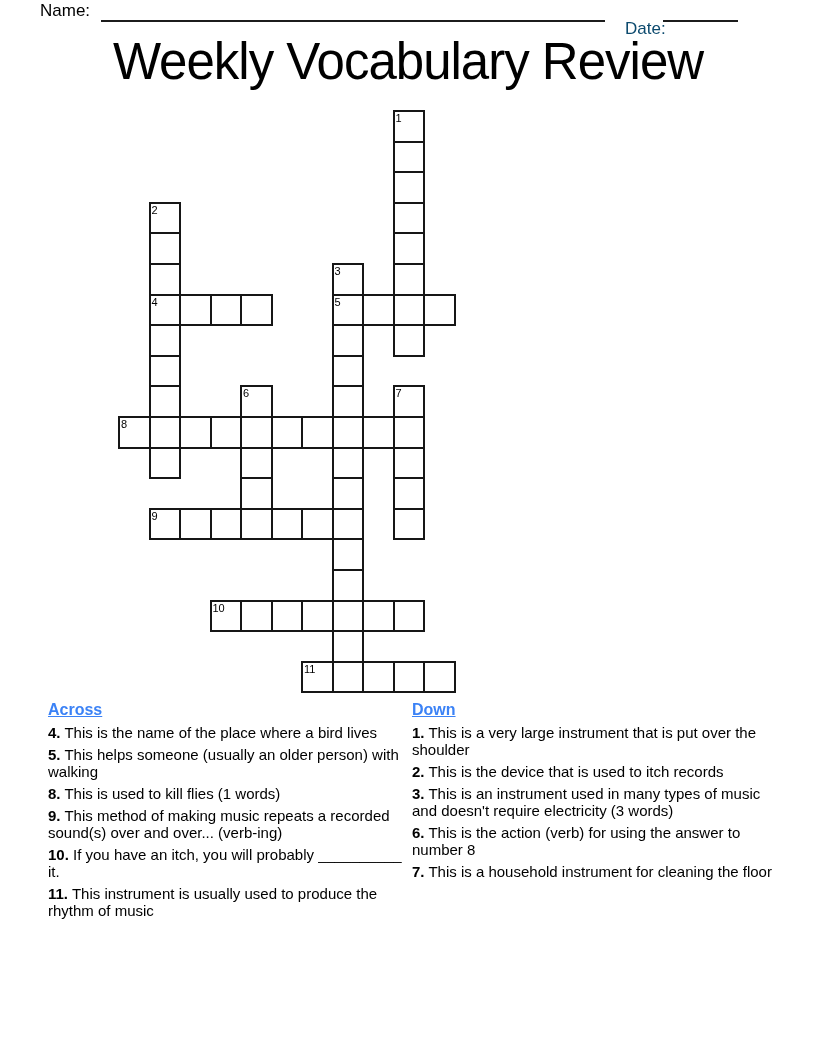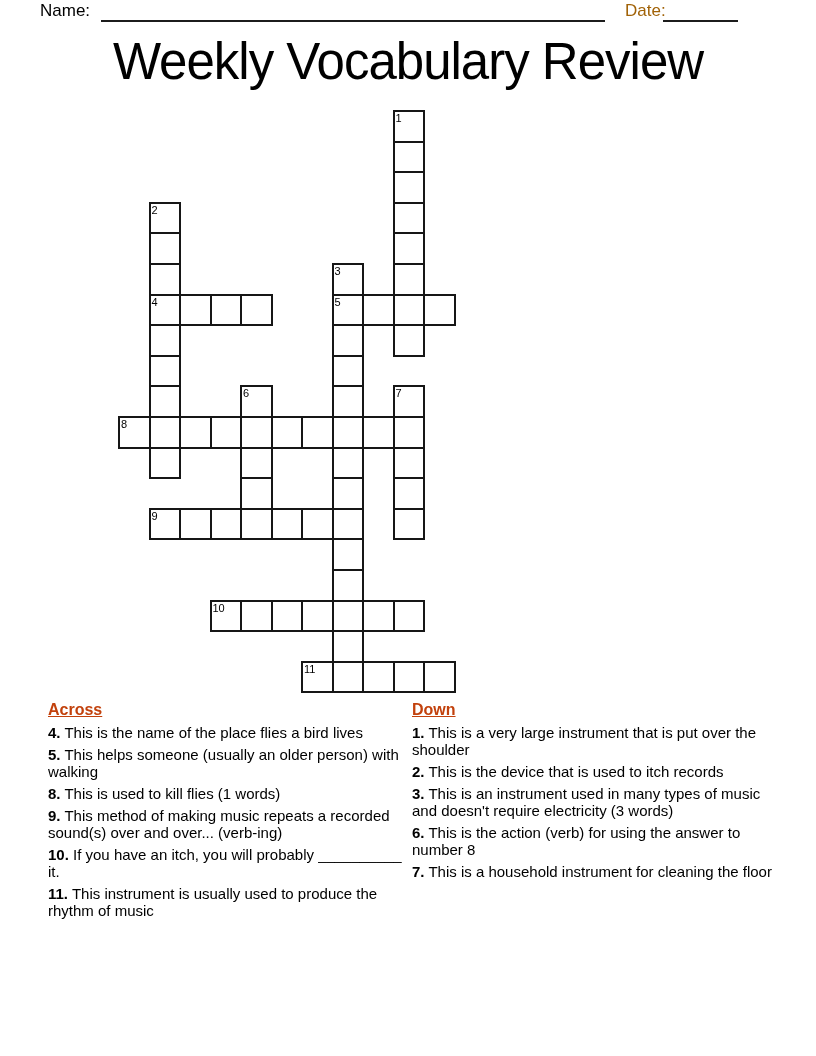--- a/index.html
+++ b/index.html
@@ -17,22 +17,22 @@
   .name-label {
     position: absolute; left: 40px; top: 1px;
     font-size: 17px; line-height: 20px; color: #000;
   }
   .name-line {
     position: absolute; left: 101px; top: 20px;
     width: 504px; height: 0;
     border-bottom: 2px solid #1c1c1c;
   }
   .date-label {
-    position: absolute; left: 625px; top: 1px;
-    font-size: 17px; line-height: 20px; color: #a16207;
+    position: absolute; left: 625px; top: 19px;
+    font-size: 17px; line-height: 20px; color: #0c4a6e;
   }
   .date-line {
     position: absolute; left: 663px; top: 20px;
     width: 75px; height: 0;
     border-bottom: 2px solid #1c1c1c;
   }
 
   
   .title {
     position: absolute; left: 0; top: 33px; width: 816px;
@@ -59,21 +59,21 @@
 
   
   .clue-col { position: absolute; top: 701px; }
   #across-col { left: 48px;  width: 356px; }
   #down-col   { left: 412px; width: 361px; }
   .clue-heading {
     font-size: 16px; font-weight: 700;
     text-decoration: underline;
     line-height: 18px;
     margin-bottom: 5px;
-    color: #c2410c;
+    color: #3b82f6;
   }
   .clue {
     font-size: 15px; line-height: 17px;
     margin-bottom: 5px;
     color: #000;
   }
   .clue b { font-weight: 700; }
 </style>
 </head>
 <body>
@@ -174,21 +174,21 @@
       <div class="cell" style="left: 301px; top: 660.8px;">
         <span class="cnum">11</span>
       </div>
       <div class="cell" style="left: 362px; top: 660.8px;"></div>
       <div class="cell" style="left: 392.5px; top: 660.8px;"></div>
       <div class="cell" style="left: 423px; top: 660.8px;"></div>
     </div>
 
   <div class="clue-col" id="across-col">
     <div class="clue-heading">Across</div>
-  <p class="clue"><b>4.</b><span> This is the name of the place flies a bird lives</span></p>
+  <p class="clue"><b>4.</b><span> This is the name of the place where a bird lives</span></p>
       <p class="clue"><b>5.</b><span> This helps someone (usually an older person) with walking</span></p>
       <p class="clue"><b>8.</b><span> This is used to kill flies (1 words)</span></p>
       <p class="clue"><b>9.</b><span> This method of making music repeats a recorded sound(s) over and over... (verb-ing)</span></p>
       <p class="clue"><b>10.</b><span> If you have an itch, you will probably __________ it.</span></p>
       <p class="clue"><b>11.</b><span> This instrument is usually used to produce the rhythm of music</span></p>
     </div>
 
   <div class="clue-col" id="down-col">
     <div class="clue-heading">Down</div>
   <p class="clue"><b>1.</b><span> This is a very large instrument that is put over the shoulder</span></p>

